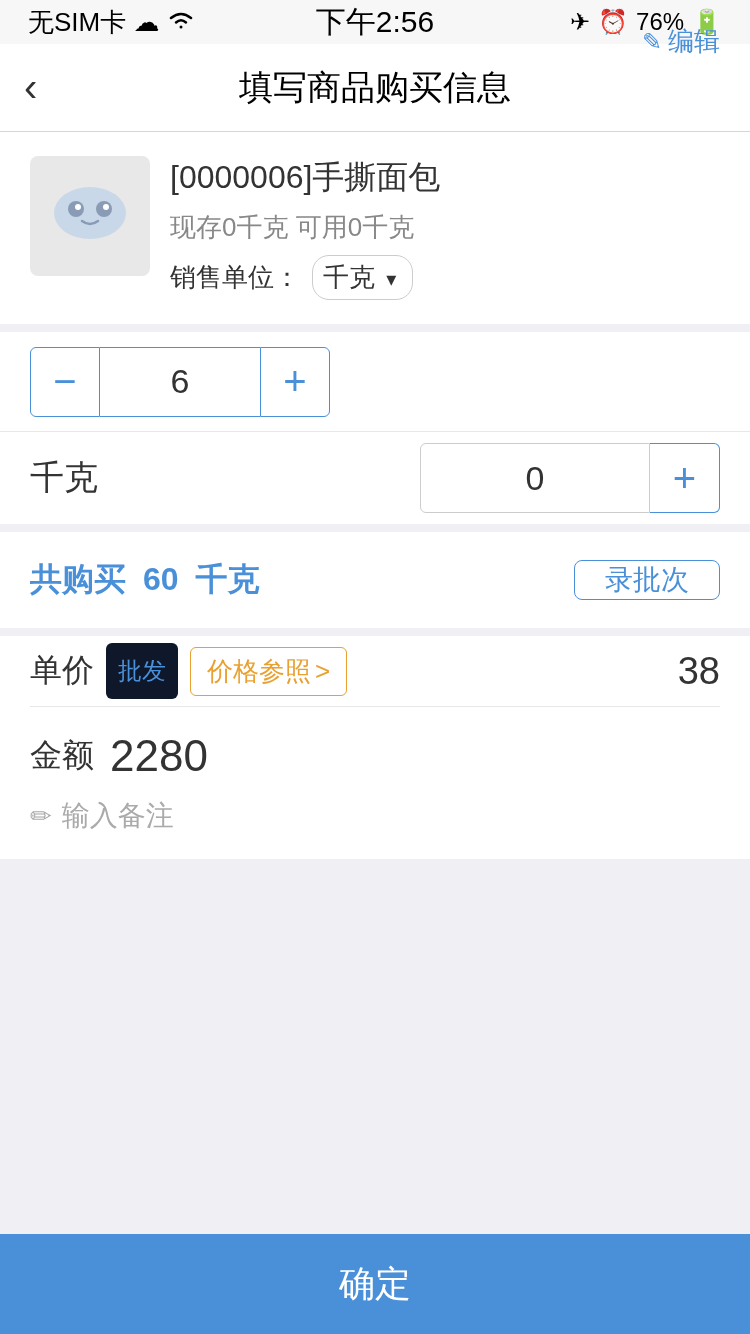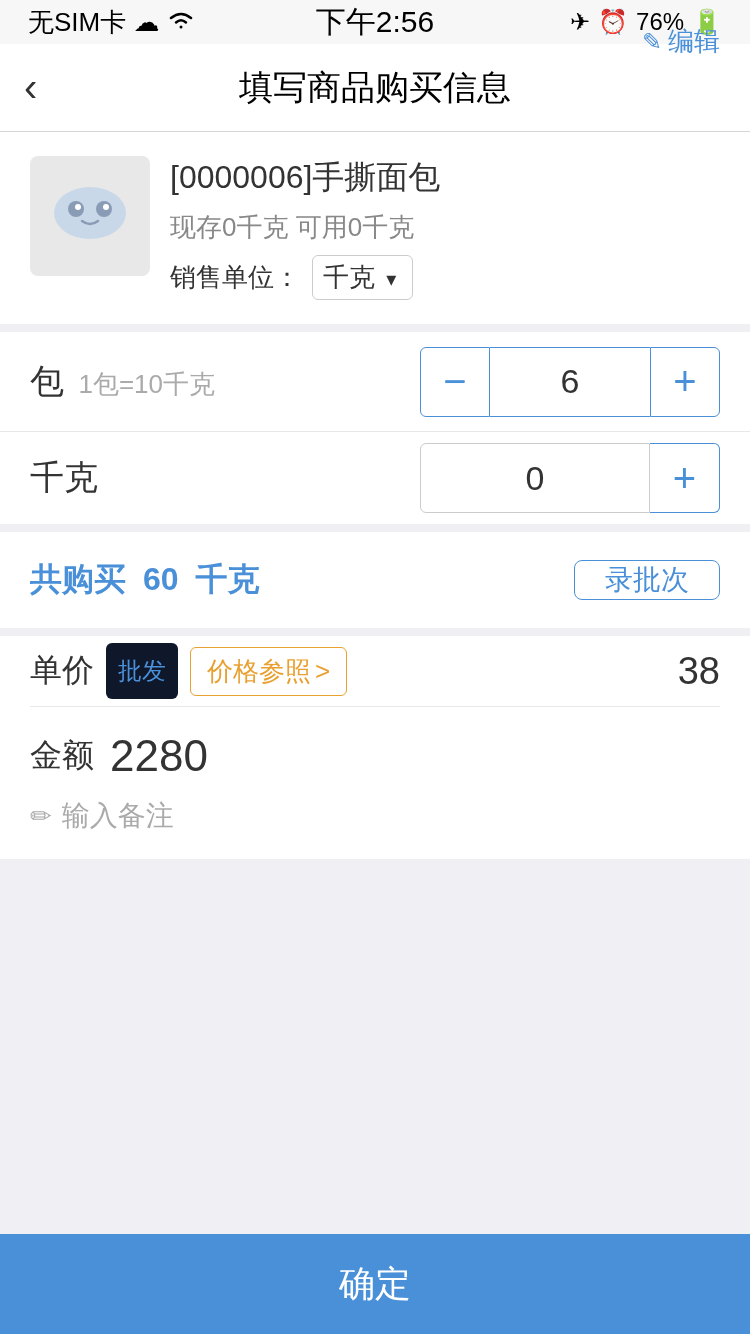--- a/index.html
+++ b/index.html
@@ -105,21 +105,21 @@
     }
     .product-unit-row {
       display: flex;
       align-items: center;
       gap: 12px;
       font-size: 26px;
       color: #333;
     }
     .unit-select {
       border: 1px solid #ccc;
-      border-radius: 6px;
+      border-radius: 17px;
       padding: 4px 16px 4px 10px;
       font-size: 26px;
       color: #333;
       background: #fff;
       position: relative;
     }
     .edit-btn {
       position: absolute;
       right: 30px;
       top: 24px;
@@ -406,24 +406,20 @@
       </span>
     </div>
   </div>
   <div class="edit-btn">
     <span class="edit-icon">✎</span>
     <span>编辑</span>
   </div>
 </div>
 
 <div class="quantity-row">
-  <div>
-    <span class="quantity-label">包</span>
-    <span class="quantity-hint">1包=10千克</span>
-  </div>
   <div class="quantity-control">
     <button class="qty-btn minus">−</button>
     <input class="qty-input" type="text" value="6" style="">
     <button class="qty-btn plus">+</button>
   </div>
 </div>
 
 <div class="quantity-row-2">
   <span class="quantity-label">千克</span>
   <div class="quantity-control">

